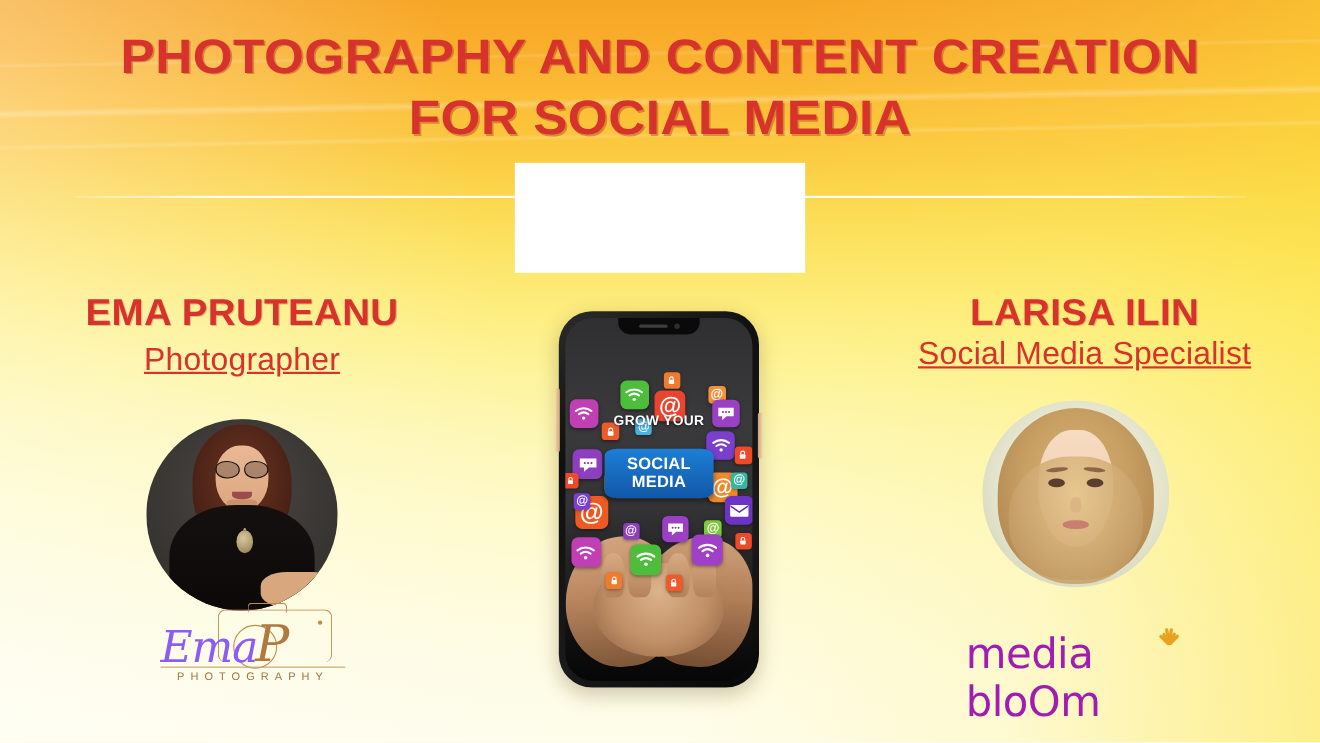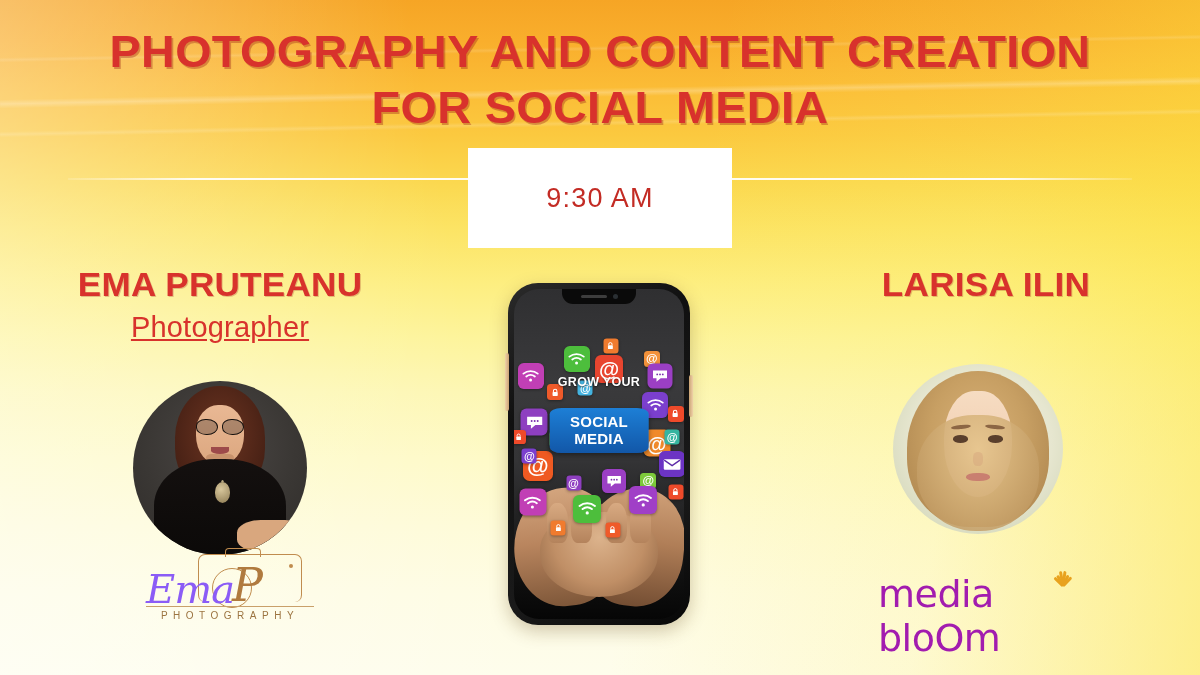--- a/index.html
+++ b/index.html
@@ -336,21 +336,20 @@
 <div class="bg-left-wash"></div>
 <div class="bg-streak streak-c"></div>
 <div class="bg-streak streak-a"></div>
 <div class="bg-streak streak-b"></div>
 
 <div class="title">PHOTOGRAPHY AND CONTENT CREATION
 FOR SOCIAL MEDIA</div>
 
 <div class="divider"></div>
 <div class="datebox">
-  <div class="time-line">9:30 AM</div>
 </div>
 
 <div class="speaker sp-left">
   <div class="sp-name">EMA PRUTEANU</div>
   <div class="sp-role">Photographer</div>
 </div>
 
 <div class="portrait por-left">
   <div class="pl-bg"></div>
   <div class="pl-hair"></div>
@@ -358,20 +357,21 @@
   <div class="pl-glass"></div>
   <div class="pl-smile"></div>
   <div class="pl-neck"></div>
   <div class="pl-body"></div>
   <div class="pl-pend"></div>
   <div class="pl-arm"></div>
 </div>
 
 <div class="speaker sp-right">
   <div class="sp-name">LARISA ILIN</div>
+  <div class="sp-role">Social Media Specialist</div>
 </div>
 
 <div class="portrait por-right">
   <div class="pr-bg"></div>
   <div class="pr-hair"></div>
   <div class="pr-face"></div>
   <div class="pr-hair2"></div>
   <div class="pr-brow-l"></div>
   <div class="pr-brow-r"></div>
   <div class="pr-eye-l"></div>

